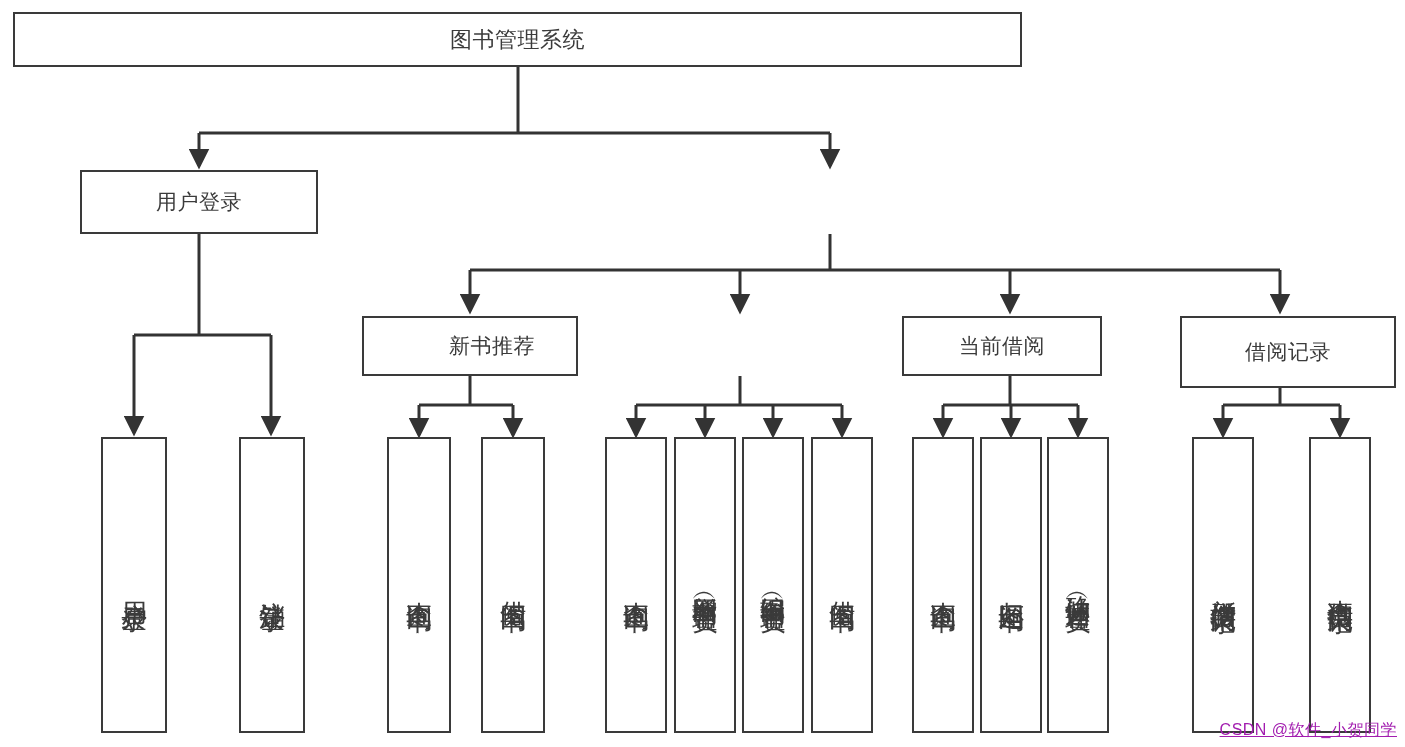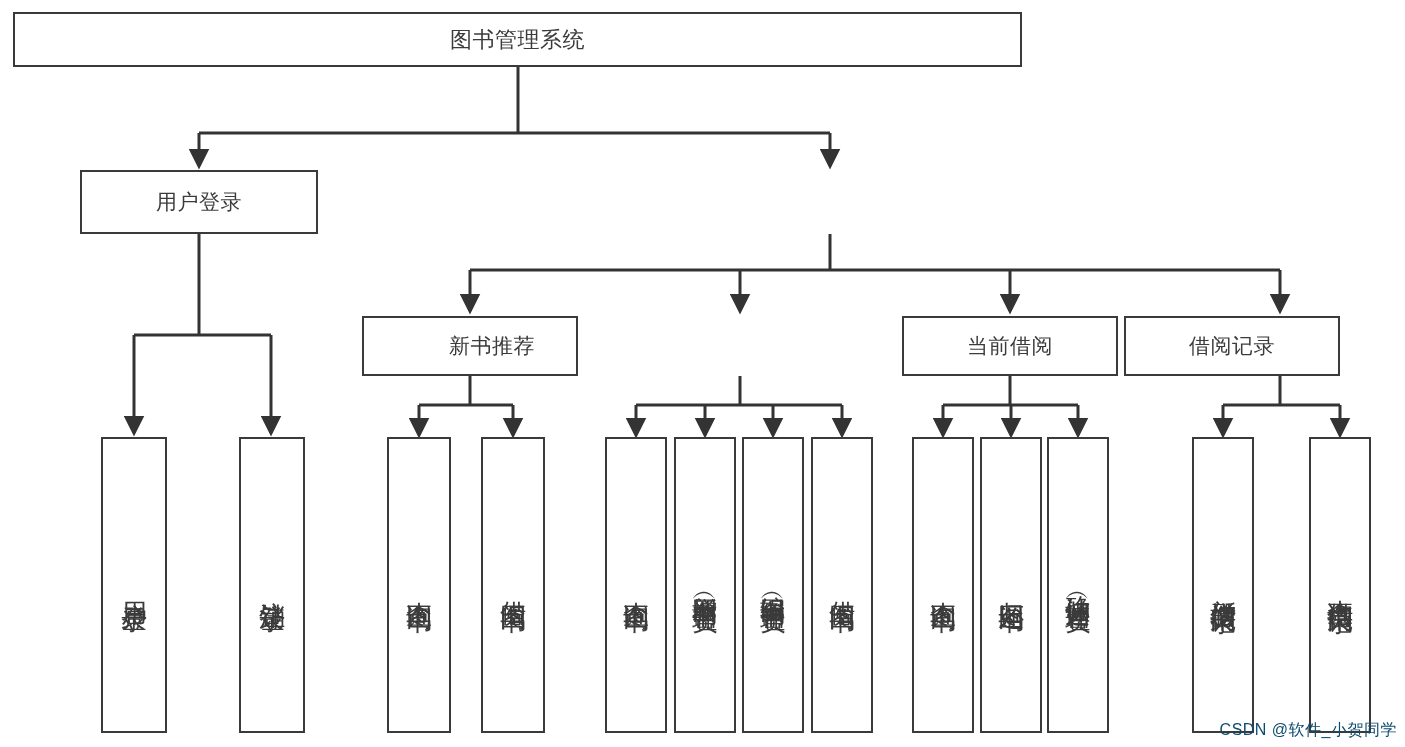--- a/index.html
+++ b/index.html
@@ -64,24 +64,25 @@
     white-space: nowrap;
   }
   .node.vert.tall-text .label {
     font-size: 25px;
   }
   #watermark {
     position: absolute;
     right: 8px;
     bottom: 6px;
     font-size: 16px;
-    color: #0c4a6e;
+    color: #a21caf;
     letter-spacing: 0.5px;
     white-space: nowrap;
     user-select: none;
+    text-decoration: underline;
   }
 </style>
 </head>
 <body>
 
 <div id="diagram-root">
 
   <svg id="edge-layer" viewBox="0 0 1405 747" width="1405" height="747" xmlns="http://www.w3.org/2000/svg">
     <defs>
       <marker id="arrow" viewBox="0 0 12 12" refX="10" refY="6" markerWidth="7" markerHeight="7" orient="auto-start-reverse">
@@ -136,24 +137,24 @@
     <span class="label">图书管理系统</span>
   </div>
 
   <div class="node horiz" style="left:80px; top:170px; width:238px; height:64px;">
     <span class="label">用户登录</span>
   </div>
 
   <div class="node horiz" style="left:362px; top:316px; width:216px; height:60px;padding-left:44px;">
     <span class="label">新书推荐</span>
   </div>
-  <div class="node horiz" style="left:902px; top:316px; width:216px; height:60px;">
+  <div class="node horiz" style="left:902px; top:316px; width:200px; height:60px;">
     <span class="label">当前借阅</span>
   </div>
-  <div class="node horiz" style="left:1124px; top:316px; width:216px; height:60px;">
+  <div class="node horiz" style="left:1180px; top:316px; width:216px; height:72px;">
     <span class="label">借阅记录</span>
   </div>
 
   <div class="node vert" style="left:101px; top:437px; width:66px; height:296px;">
     <span class="label">用户登录</span>
   </div>
   <div class="node vert" style="left:239px; top:437px; width:66px; height:296px;">
     <span class="label">注销登录</span>
   </div>
 

